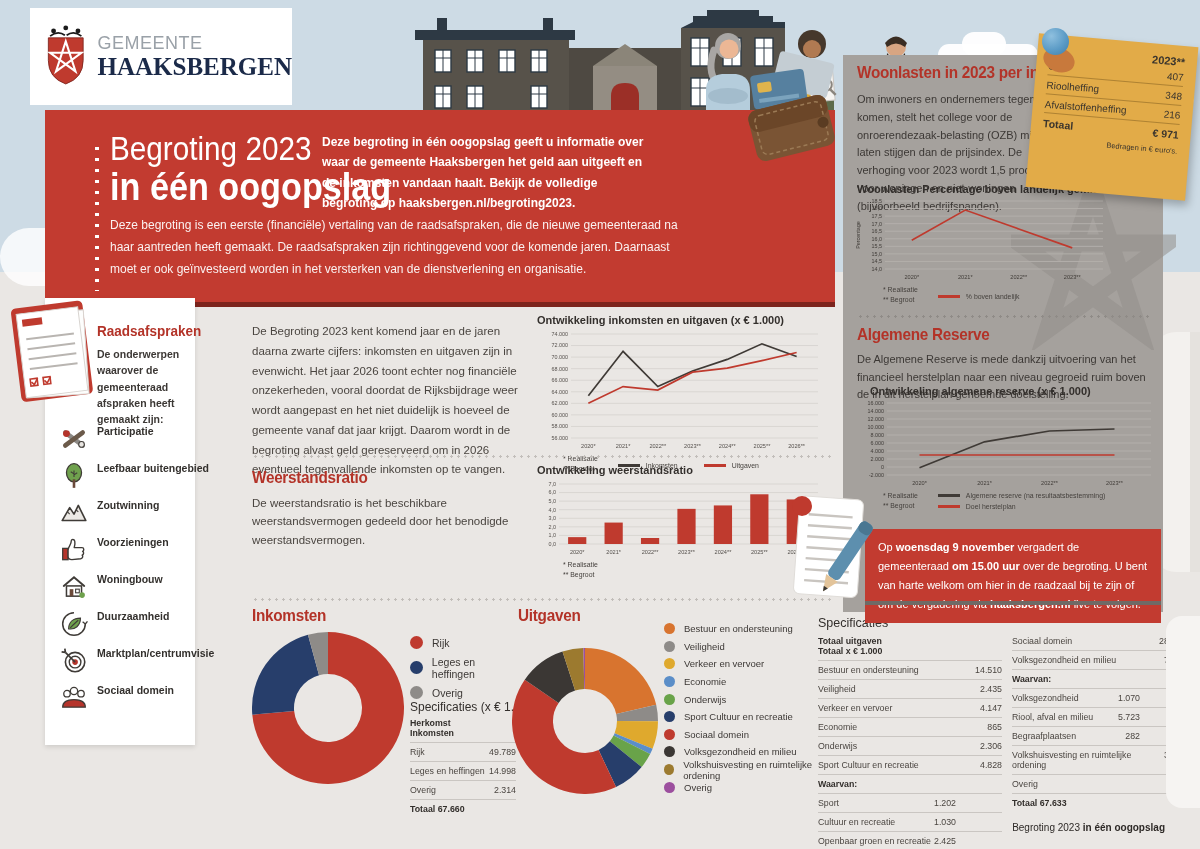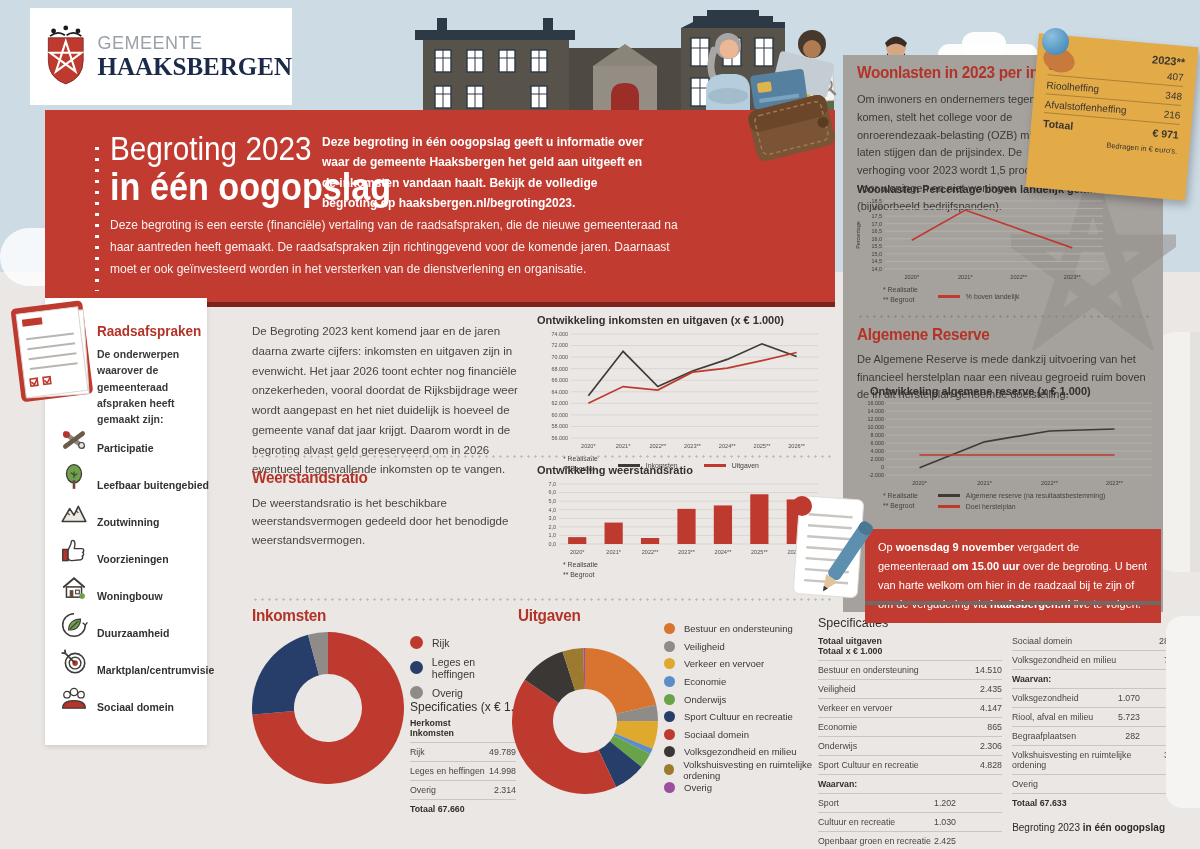--- a/index.html
+++ b/index.html
@@ -42,25 +42,25 @@
   #pin{left:1042px;top:28px;width:27px;height:27px;border-radius:50%;z-index:5;
        background:radial-gradient(circle at 35% 30%,#8fc0df,#5b9bc6 55%,#3e7eaa);}
   
   #star-wm{left:168px;top:130px;z-index:0;opacity:.55;position:absolute;}
   
   #meeting{position:absolute;left:22px;top:474px;width:296px;background:#c23b30;color:#fff;
            font-size:11px;line-height:1.72;padding:9px 13px;box-sizing:border-box;}
   #meeting-shadow{position:absolute;left:22px;top:546px;width:296px;height:4px;background:#6f6a66;}
   .mb{font-weight:bold;}
   
-  #sidebar{left:45px;top:298px;width:162px;height:447px;background:#fff;z-index:2;box-shadow:0 2px 5px rgba(0,0,0,.12);}
+  #sidebar{left:45px;top:298px;width:150px;height:447px;background:#fff;z-index:2;box-shadow:0 2px 5px rgba(0,0,0,.12);}
   #sb-title{position:absolute;left:52px;top:24px;font-size:15px;font-weight:bold;color:#b33328;}
   #sb-intro{position:absolute;left:52px;top:48px;width:112px;font-size:10.5px;font-weight:bold;color:#3c3835;line-height:1.55;}
   #sidebar-items{position:absolute;left:15px;top:127px;width:150px;}
-  .sb-item{display:flex;align-items:flex-end;margin-bottom:8px;height:29px;}
+  .sb-item{display:flex;align-items:flex-start;margin-bottom:8px;height:29px;}
   .sb-icon{width:28px;height:28px;flex:0 0 28px;margin-right:9px;}
   .sb-label{font-size:10.5px;font-weight:bold;color:#33302d;}
   
   #mid-text{left:252px;top:322px;width:272px;font-size:11.5px;line-height:1.72;color:#4a4540;}
   .sec-title{position:absolute;font-size:17px;font-weight:bold;color:#b33328;letter-spacing:-.3px;}
   #wr-text{left:252px;top:494px;width:300px;font-size:11.5px;line-height:1.6;color:#4a4540;}
   .dotted{position:absolute;height:3px;
      background-image:radial-gradient(circle,#c2beba 1.2px,transparent 1.4px);background-size:7px 3px;}
   .dotted-gray{background-image:radial-gradient(circle,#8f8b87 1.2px,transparent 1.4px);}
   

